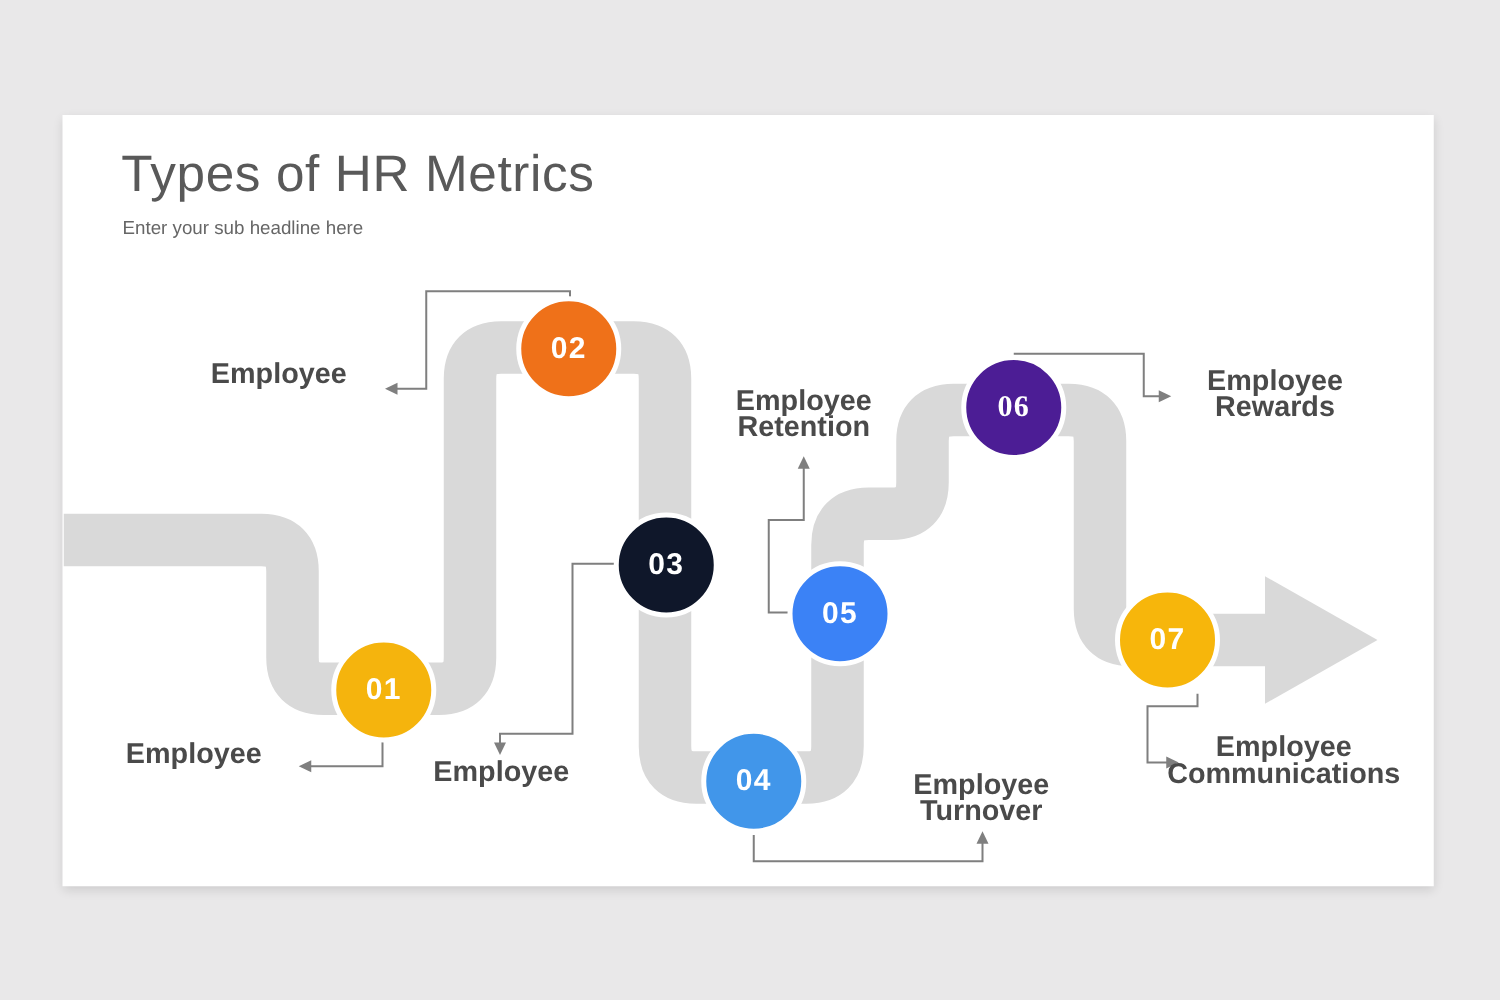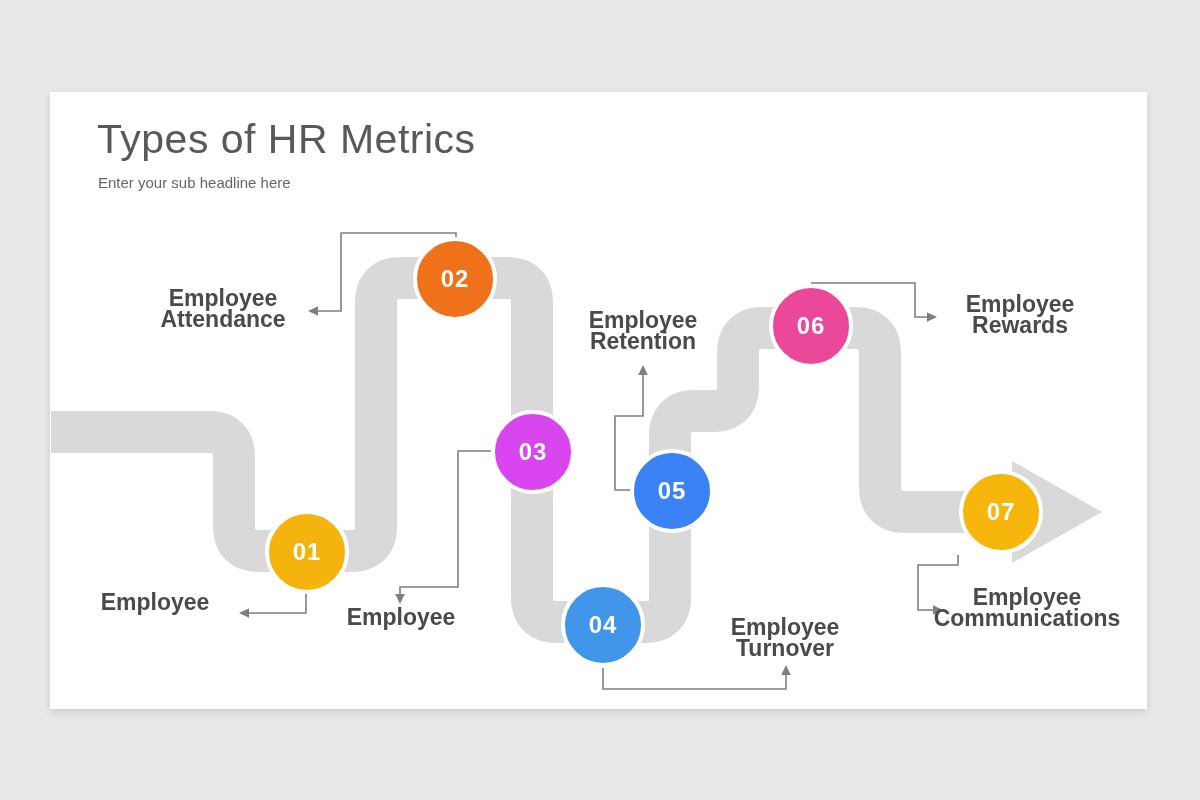--- a/index.html
+++ b/index.html
@@ -68,42 +68,41 @@
     <polygon points="943,610 933,605.2 933,614.8"></polygon>
   </g>
 </svg>
 
 <div class="step-circle" style="left: 265px; top: 510px; background-color: rgb(245, 180, 13);">
     <span>01</span>
   </div>
 <div class="step-circle" style="left: 413px; top: 237px; background-color: rgb(239, 113, 25);">
     <span>02</span>
   </div>
-<div class="step-circle" style="left: 491px; top: 410px; background-color: #d946ef; justify-content: center;">
+<div class="step-circle" style="left: 491px; top: 410px; background-color: #0f172a; justify-content: center;">
     <span>03</span>
   </div>
 <div class="step-circle" style="left: 561px; top: 583px; background-color: rgb(65, 150, 234);">
     <span>04</span>
   </div>
 <div class="step-circle" style="left: 630px; top: 449px; background-color: #3b82f6;">
     <span>05</span>
   </div>
-<div class="step-circle" style="left: 769px; top: 284px; background-color: #ec4899;">
+<div class="step-circle" style="left: 769px; top: 284px; background-color: #4c1d95; font-family: Liberation Serif, serif;">
     <span>06</span>
   </div>
-<div class="step-circle" style="left: 959px; top: 470px; background-color: rgb(247, 182, 11);">
+<div class="step-circle" style="left: 892px; top: 470px; background-color: rgb(247, 182, 11);">
     <span>07</span>
   </div>
 
 <div class="step-label" style="left:45px;top:592px;">
   <div>Employee</div>
 </div>
 <div class="step-label" style="left:113px;top:288px;">
   <div>Employee</div>
-  <div>Attendance</div>
 </div>
 <div class="step-label" style="left:291px;top:607px;">
   <div>Employee</div>
 </div>
 <div class="step-label" style="left:675px;top:617px;">
   <div>Employee</div>
   <div>Turnover</div>
 </div>
 <div class="step-label" style="left:533px;top:310px;">
   <div>Employee</div>

